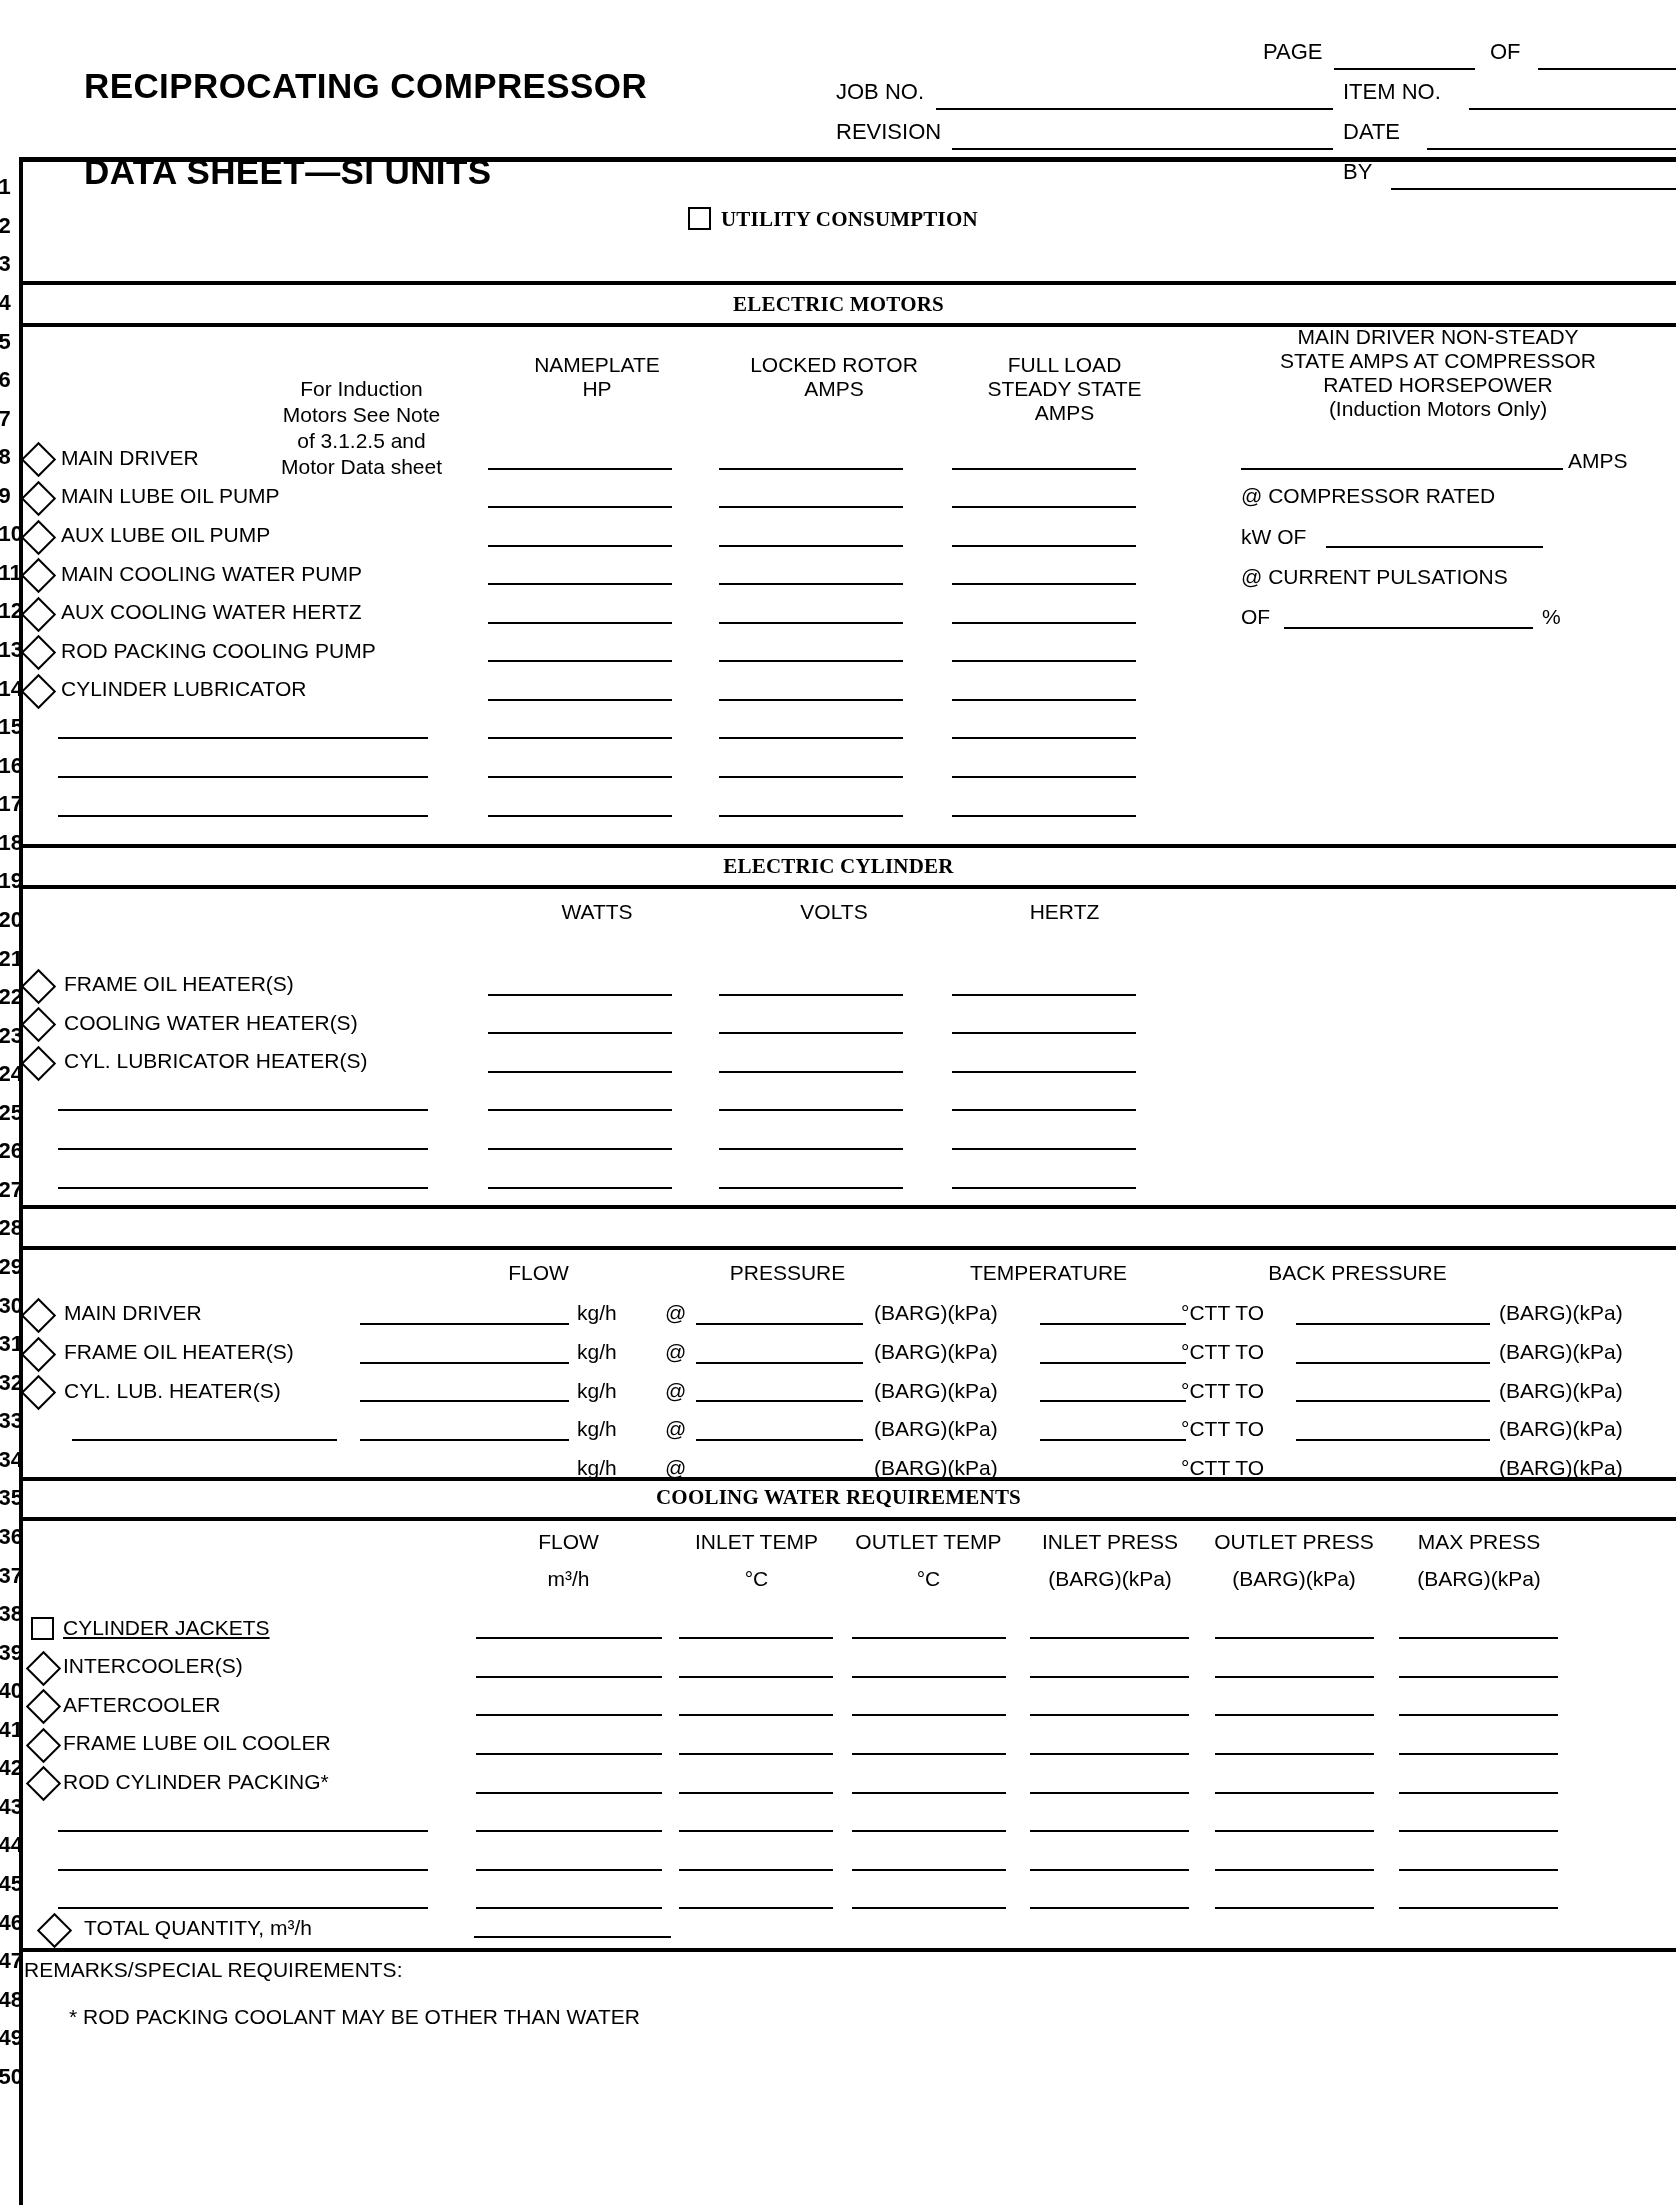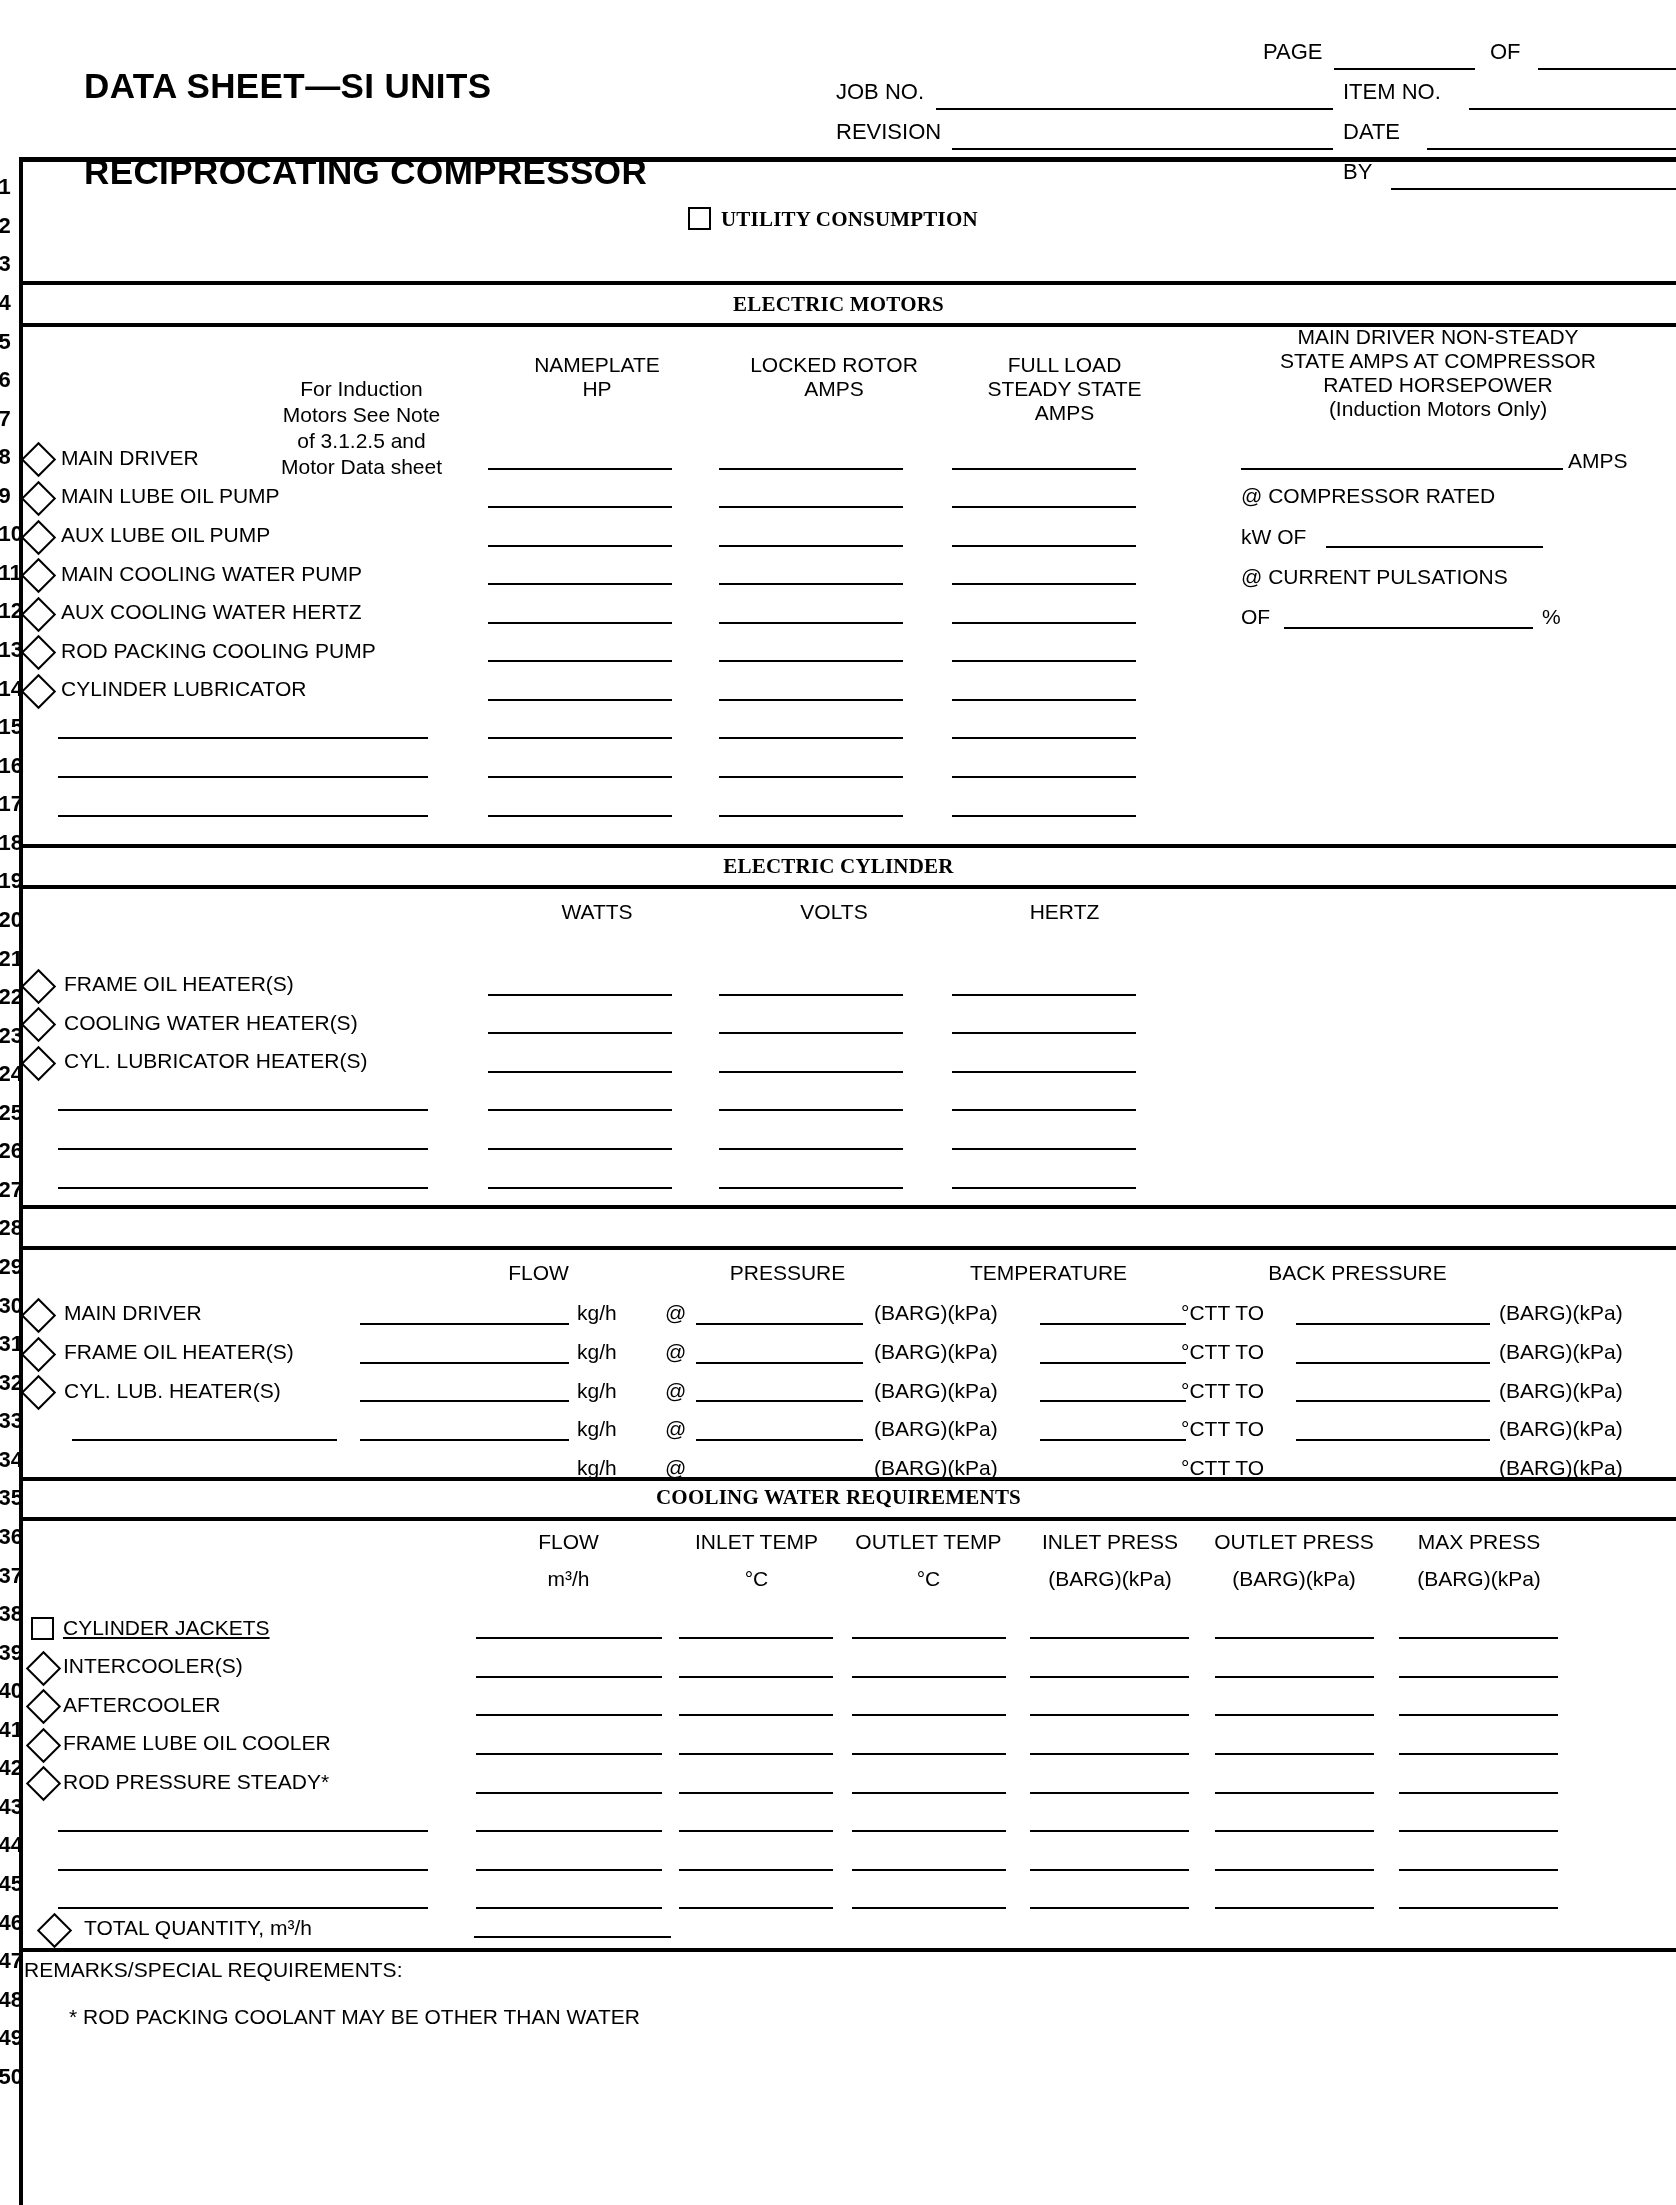--- a/index.html
+++ b/index.html
@@ -41,22 +41,22 @@
 
   
   .hl{position:absolute;font-size:22px;line-height:25px;white-space:nowrap;}
 </style>
 </head>
 <body>
 
 <div class="sheet">
 
   <div class="title" style="left:84px;top:21px;width:611px;">
+    <div>RECIPROCATING COMPRESSOR</div>
     <div>DATA SHEET—SI UNITS</div>
-    <div>RECIPROCATING COMPRESSOR</div>
   </div>
 
   <div class="hl" style="left:1263px;top:39px;">PAGE</div>
   <div class="rule" style="left:1334px;top:68px;width:141px;"></div>
   <div class="hl" style="left:1490px;top:39px;">OF</div>
   <div class="rule" style="left:1538px;top:68px;width:139px;"></div>
 
   <div class="hl" style="left:836px;top:79px;">JOB NO.</div>
   <div class="rule" style="left:936px;top:108px;width:397px;"></div>
   <div class="hl" style="left:1343px;top:79px;">ITEM NO.</div>
@@ -357,21 +357,21 @@
       <div class="rule" style="left:1399px;top:1714px;width:159px;"></div>
       <div class="dia" style="left:30.5px;top:1733px;"></div>
       <div class="t" style="left:63px;top:1731px;">FRAME LUBE OIL COOLER</div>
       <div class="rule" style="left:476px;top:1753px;width:186px;"></div>
       <div class="rule" style="left:679px;top:1753px;width:154px;"></div>
       <div class="rule" style="left:852px;top:1753px;width:154px;"></div>
       <div class="rule" style="left:1030px;top:1753px;width:159px;"></div>
       <div class="rule" style="left:1215px;top:1753px;width:159px;"></div>
       <div class="rule" style="left:1399px;top:1753px;width:159px;"></div>
       <div class="dia" style="left:30.5px;top:1771px;"></div>
-      <div class="t" style="left:63px;top:1770px;">ROD PRESSURE STEADY*</div>
+      <div class="t" style="left:63px;top:1770px;">ROD CYLINDER PACKING*</div>
       <div class="rule" style="left:476px;top:1792px;width:186px;"></div>
       <div class="rule" style="left:679px;top:1792px;width:154px;"></div>
       <div class="rule" style="left:852px;top:1792px;width:154px;"></div>
       <div class="rule" style="left:1030px;top:1792px;width:159px;"></div>
       <div class="rule" style="left:1215px;top:1792px;width:159px;"></div>
       <div class="rule" style="left:1399px;top:1792px;width:159px;"></div>
       <div class="rule" style="left:58px;top:1830px;width:370px;"></div>
       <div class="rule" style="left:476px;top:1830px;width:186px;"></div>
       <div class="rule" style="left:679px;top:1830px;width:154px;"></div>
       <div class="rule" style="left:852px;top:1830px;width:154px;"></div>

